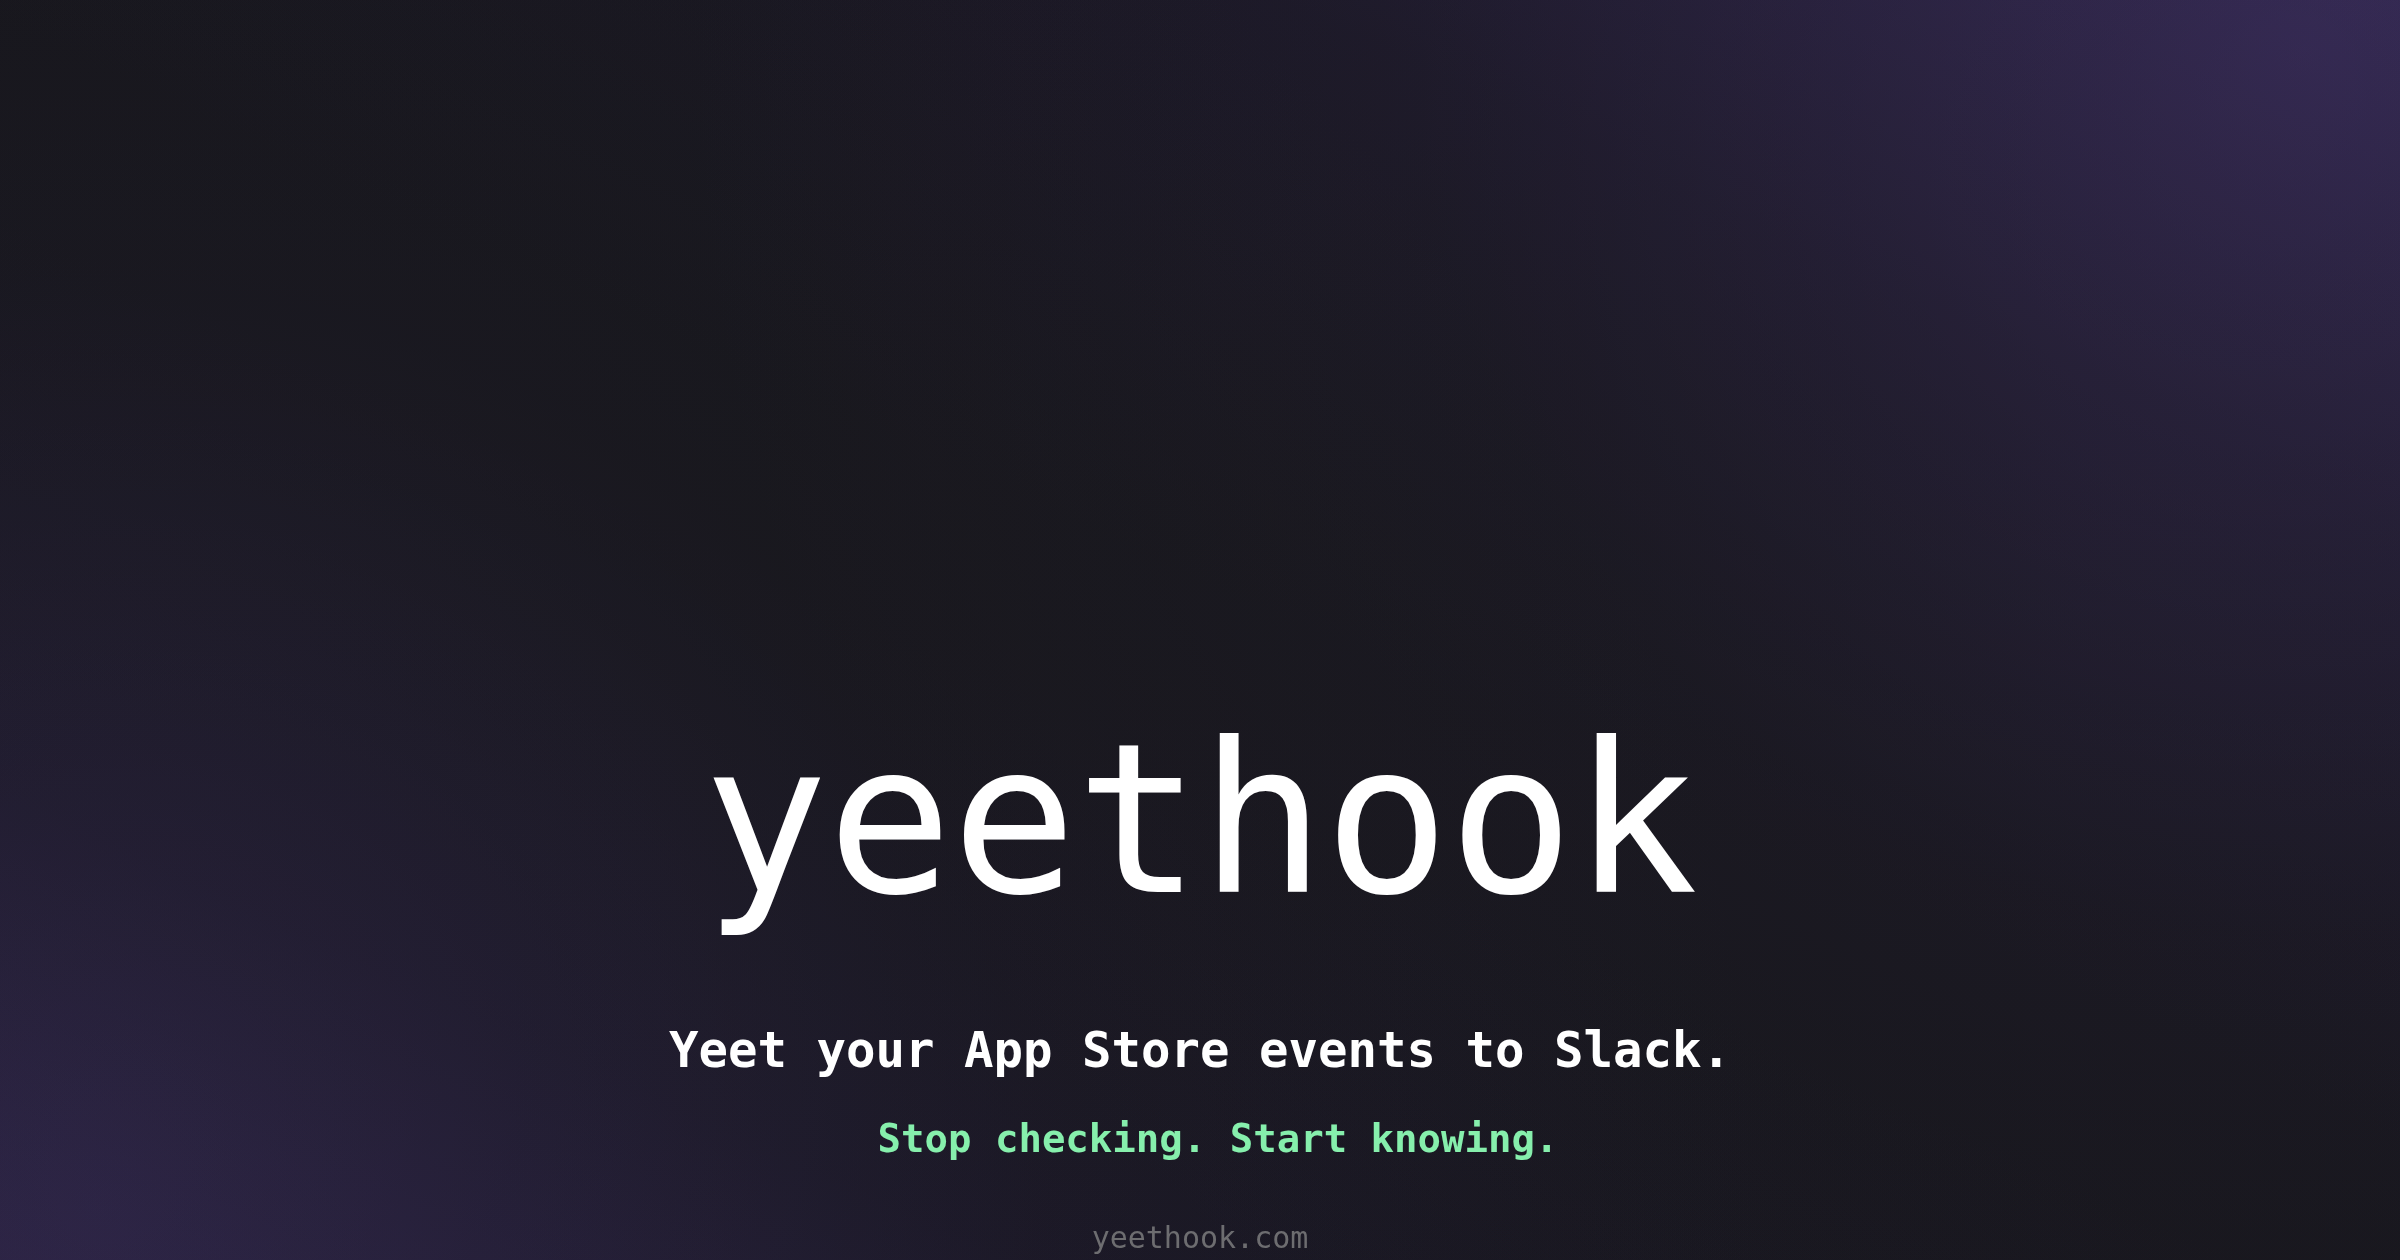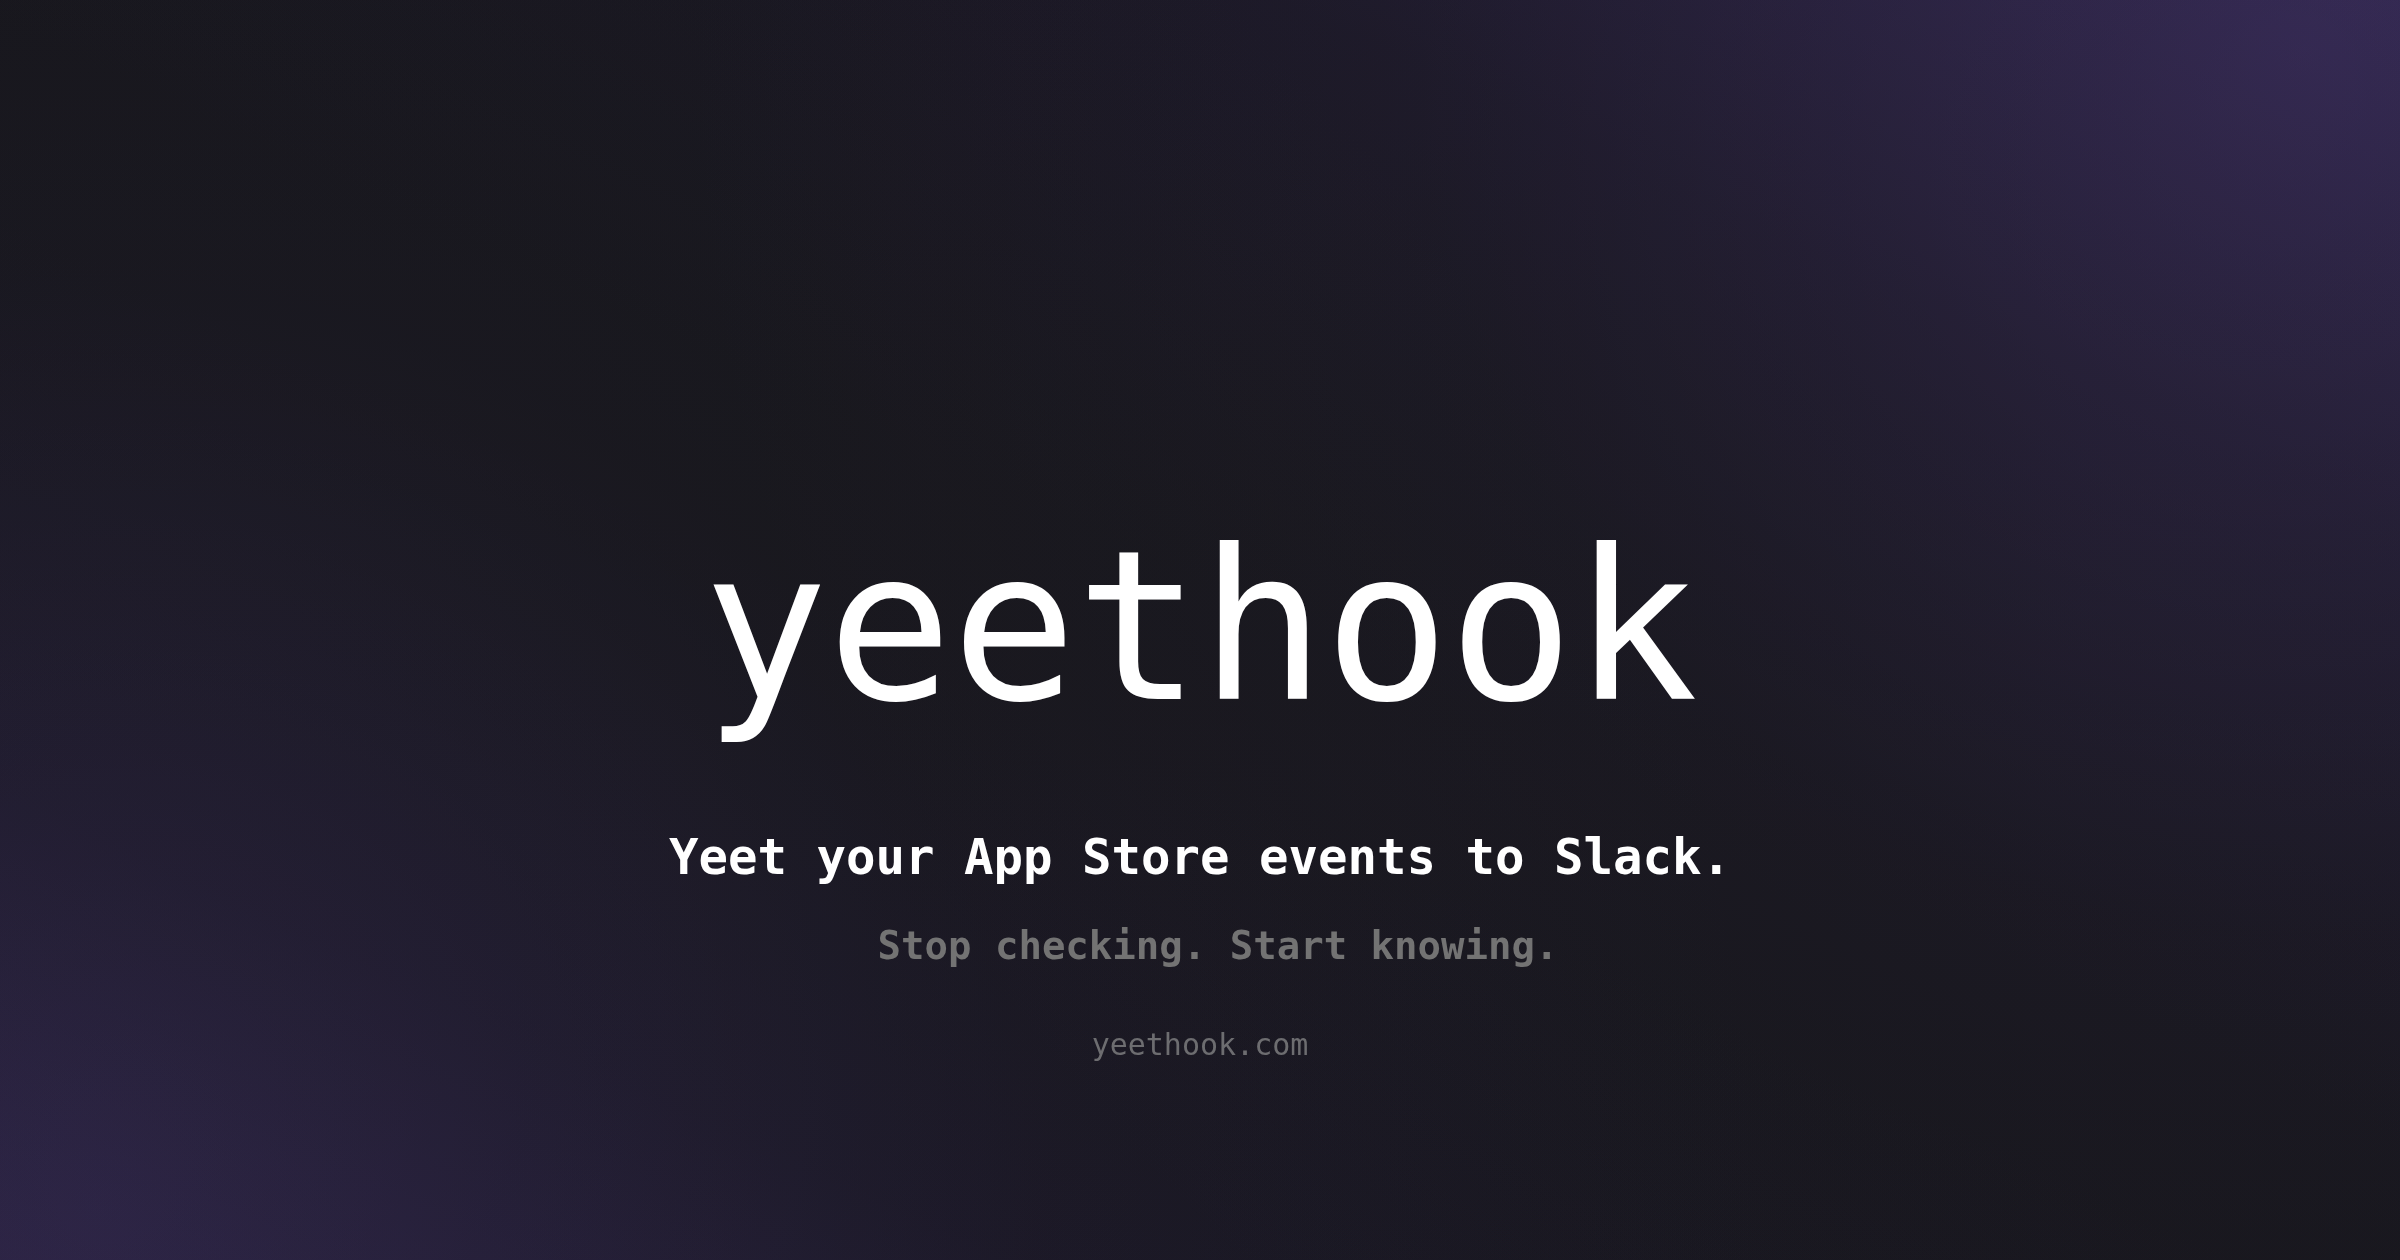--- a/index.html
+++ b/index.html
@@ -15,21 +15,21 @@
     font-family: "DejaVu Sans Mono", "Liberation Mono", monospace;
     background-color: #17171a;
   }
 
   #hero {
     position: relative;
     width: 2400px;
     height: 1260px;
     background-color: #17171a;
     display: flex;
-    align-items: center;
+    align-items: flex-end;
     justify-content: center;
     overflow: hidden;
   }
 
   
   .bg-layer {
     position: absolute;
     inset: 0;
     pointer-events: none;
   }
@@ -94,21 +94,21 @@
     margin: 0;
     padding-top: 98px;
     white-space: nowrap;
   }
 
   .subtagline {
     font-family: "DejaVu Sans Mono", "Liberation Mono", monospace;
     font-size: 39px;
     font-weight: 700;
     line-height: 1.2;
-    color: #737373;
+    color: #86efac;
     margin: 0;
     padding-top: 35px;
     white-space: nowrap;
     padding-left: 36px;
   }
 
   .site-url {
     font-family: "DejaVu Sans Mono", "Liberation Mono", monospace;
     font-size: 30px;
     font-weight: 400;

